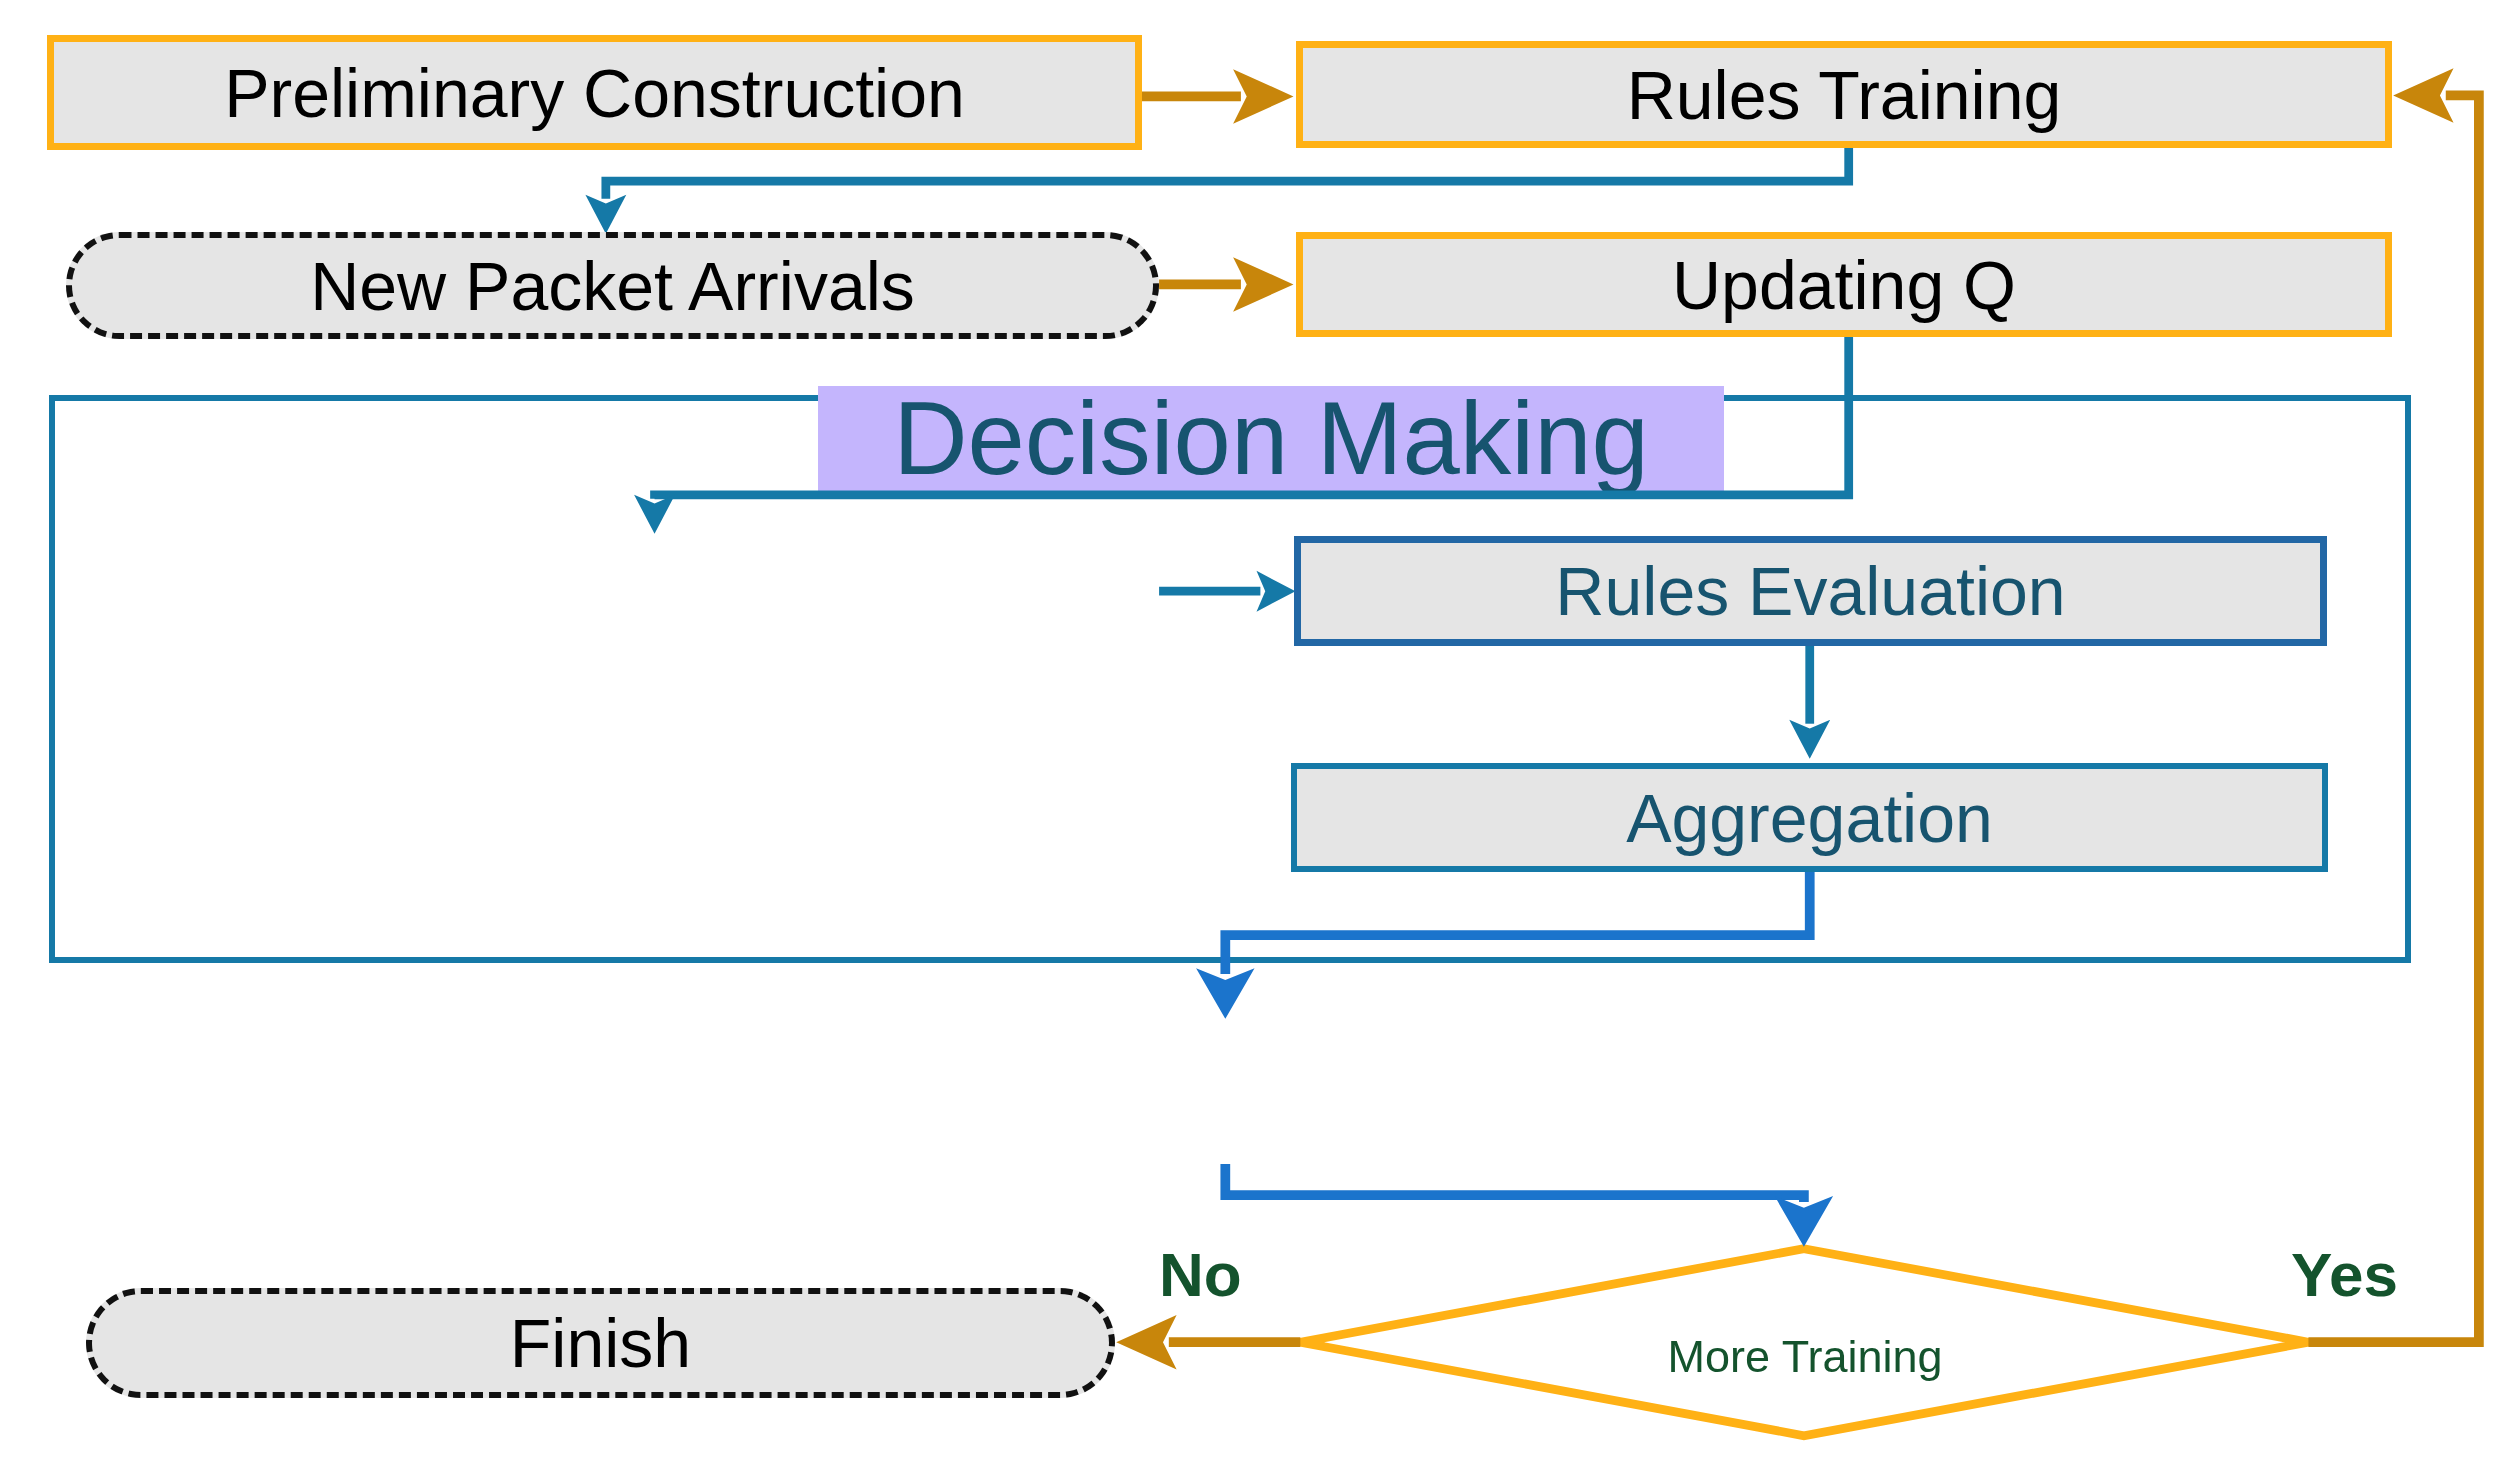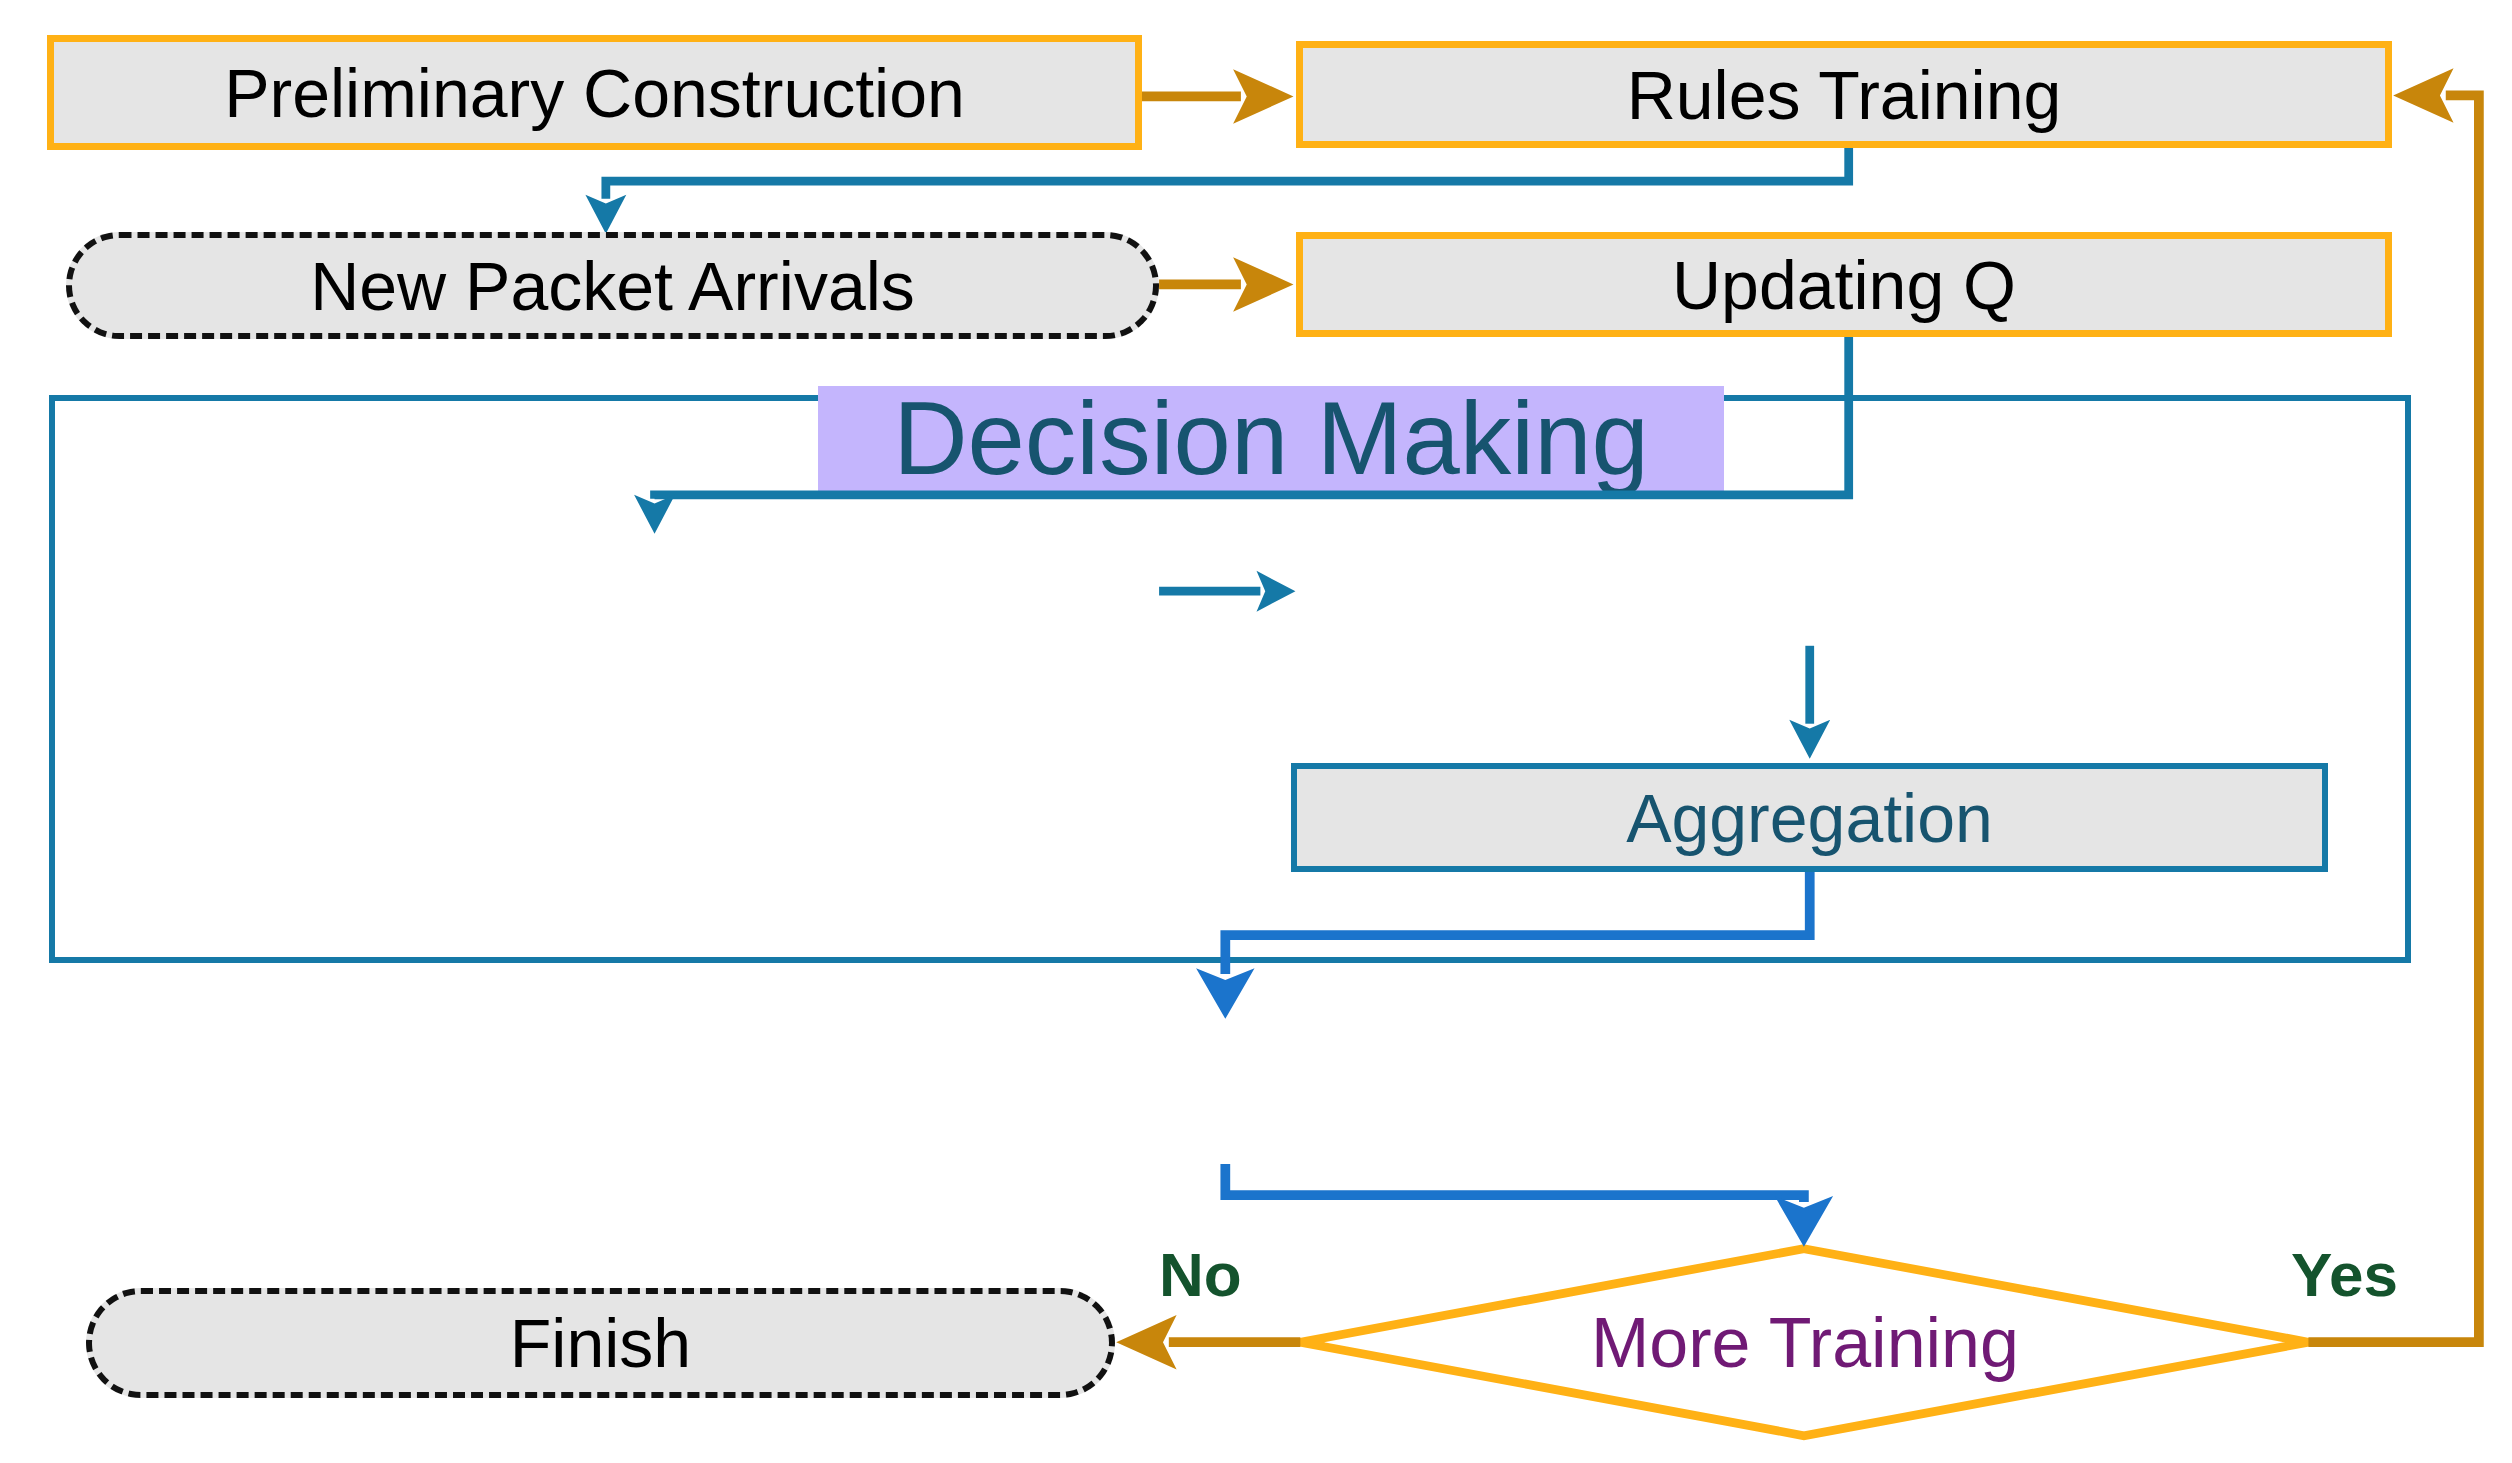--- a/index.html
+++ b/index.html
@@ -46,25 +46,26 @@
     font-size:62px;
     color:#14532d;
     z-index:4;
     white-space:nowrap;
     font-weight:bold;
   }
   .brown-text{color:#A4700C;}
   .diamond-label{
     position:absolute;
     display:flex;align-items:center;justify-content:center;
-    font-size:70px;
-    color:#701a75;
+    font-size:45px;
+    color:#14532d;
     z-index:4;
     white-space:nowrap;
     background:transparent;
+    margin-top:14px;
   }
   svg.wires{position:absolute;left:0;top:0;z-index:3;}
 </style>
 </head>
 <body>
 
 <div class="canvas">
 
   <div class="container-box" style="left:49px;top:395px;width:2362px;height:568px;"></div>
   <div class="container-title" style="left:818px;top:386px;width:906px;height:105px;">Decision Making</div>
@@ -126,20 +127,21 @@
 
   <div class="node amber-box" style="left:47px;top:35px;width:1095px;height:115px;">Preliminary Construction</div>
 
   <div class="node amber-box" style="left:1296px;top:41px;width:1096px;height:107px;">Rules Training</div>
 
   <div class="node dashed-stadium" style="left:66px;top:232px;width:1093px;height:107px;">New Packet Arrivals</div>
 
   <div class="node amber-box" style="left:1296px;top:232px;width:1096px;height:105px;">Updating Q</div>
 
 
+  <div class="node steel-box" style="left:1294px;top:536px;width:1033px;height:110px;">Rules Evaluation</div>
 
   <div class="node teal-box" style="left:1291px;top:763px;width:1037px;height:109px;">Aggregation</div>
 
 
   <div class="node dashed-stadium" style="left:86px;top:1288px;width:1029px;height:110px;">Finish</div>
 
   <div class="diamond-label" style="left:1364px;top:1298px;width:882px;height:90px;">More Training</div>
 
   <div class="edge-label" style="left:1159px;top:1239px;">No</div>
 

